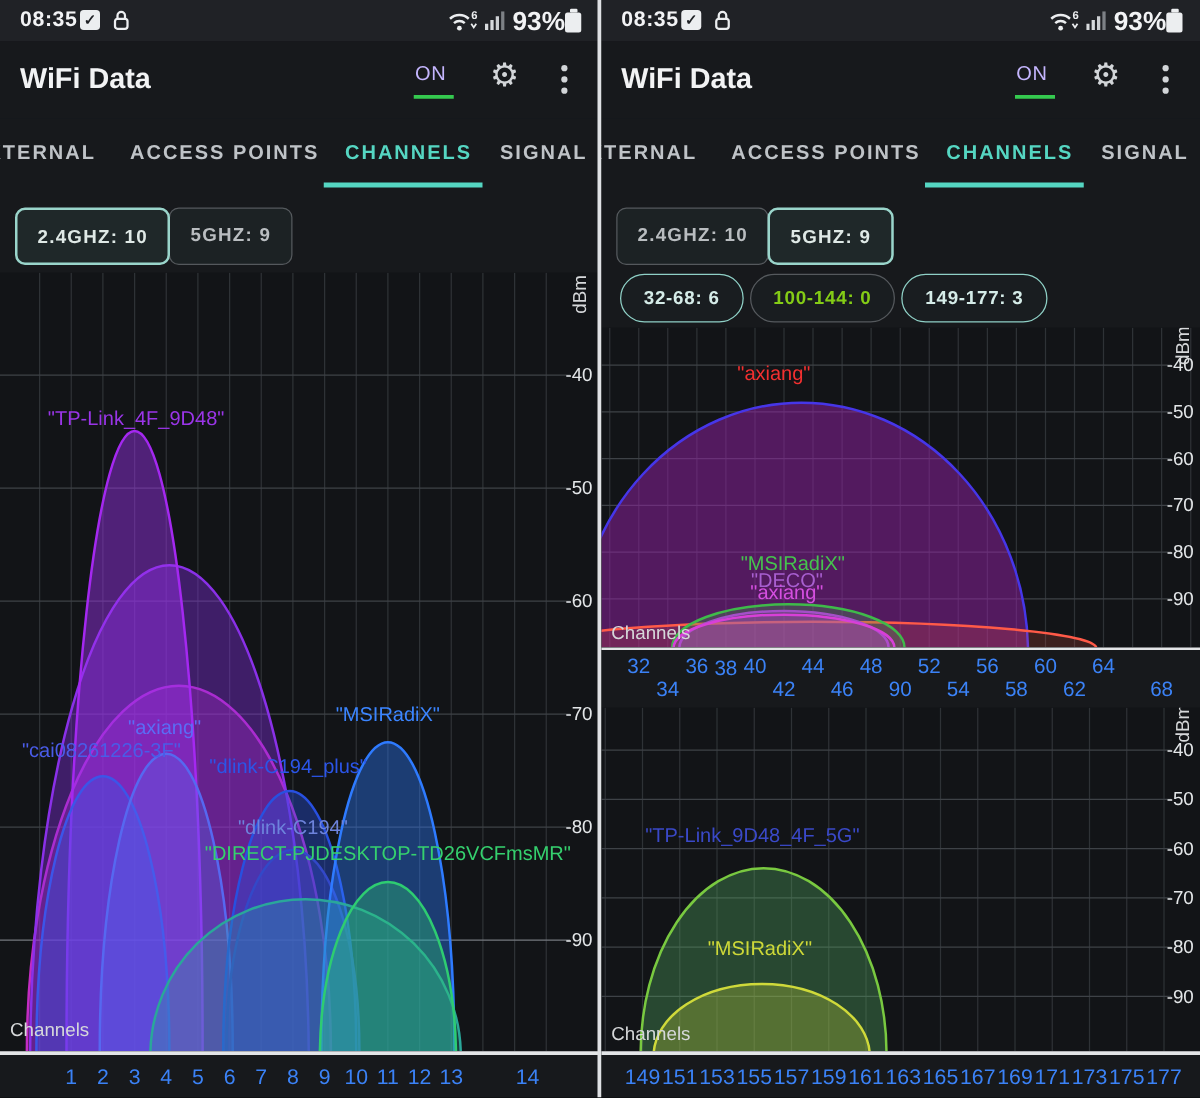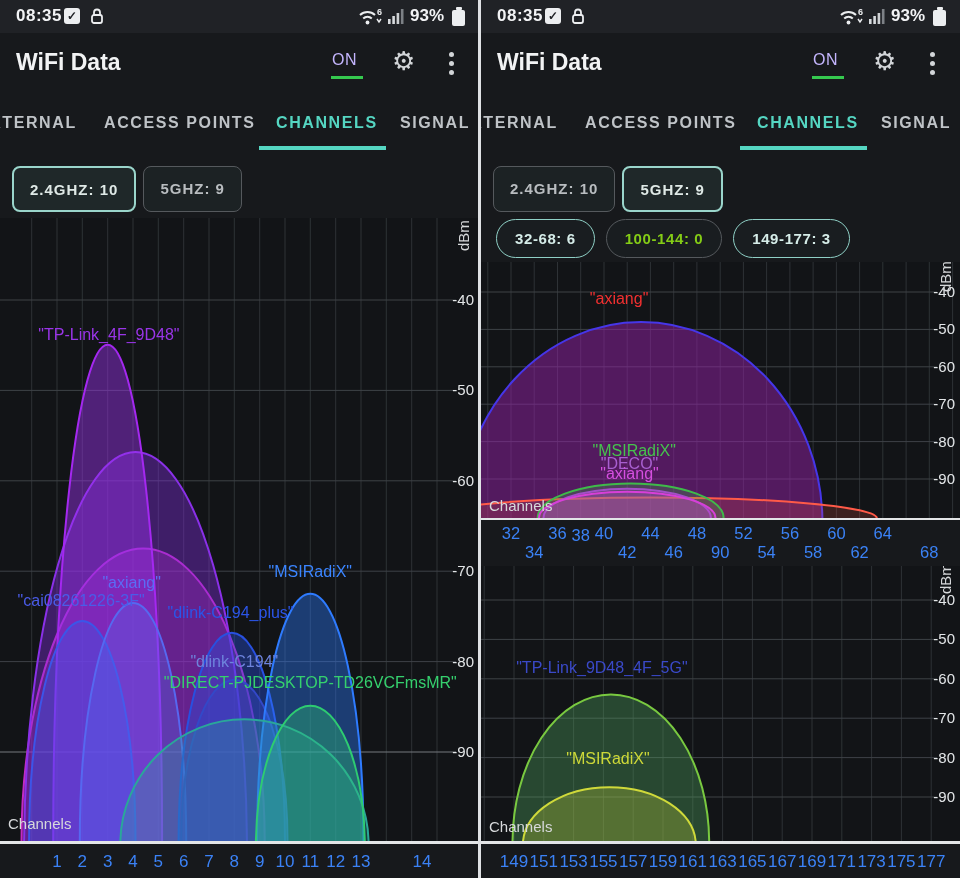--- a/index.html
+++ b/index.html
@@ -9,46 +9,46 @@
   .divider{position:absolute;left:478px;top:0;width:3px;height:878px;background:#dfe1e4;z-index:50;}
 
   
   .status-bar{position:absolute;left:0;top:0;width:480px;height:33px;background:#202226;color:#f2f3f5;}
   .sb-time{position:absolute;left:16px;top:6px;font-size:17px;font-weight:bold;letter-spacing:.5px;}
   .sb-check{position:absolute;left:64px;top:8px;width:16px;height:16px;background:#eceef0;border-radius:3px;
             color:#202226;font-size:12px;font-weight:bold;text-align:center;line-height:16px;}
   .sb-lock{position:absolute;left:90px;top:7px;}
   .sb-wifi{position:absolute;left:358px;top:7px;}
   .sb-bars{position:absolute;left:388px;top:9px;}
-  .sb-pct{position:absolute;left:410px;top:6px;font-size:17px;font-weight:bold;}
+  .sb-pct{position:absolute;left:410px;top:6px;font-size:21px;font-weight:bold;}
   .sb-batt{position:absolute;left:452px;top:10px;width:13px;height:16px;background:#eceef0;border-radius:2px;}
   .sb-batt::before{content:"";position:absolute;left:3.5px;top:-3px;width:6px;height:3px;background:#eceef0;border-radius:1px;}
 
   
   .app-bar{position:absolute;left:0;top:33px;width:480px;height:62px;background:#17191c;}
   .app-title{position:absolute;left:16px;top:16px;font-size:23px;font-weight:bold;color:#f2f3f4;}
   .on-toggle{position:absolute;left:332px;top:18px;font-size:16px;font-weight:normal;color:#c4b5fd;letter-spacing:.5px;}
   .on-underline{position:absolute;left:331px;top:43px;width:32px;height:3px;background:#35c94f;}
   .gear{position:absolute;left:392px;top:13px;font-size:26px;color:#d2d5d8;font-family:"DejaVu Sans",sans-serif;}
   .dots{position:absolute;left:449px;top:19px;width:5px;}
   .dots i{display:block;width:5px;height:5px;border-radius:50%;background:#d2d5d8;margin-bottom:4px;}
 
   
   .tab-bar{position:absolute;left:0;top:95px;width:480px;height:57px;background:#17191c;}
   .tab{position:absolute;top:19px;font-size:16px;font-weight:bold;letter-spacing:1.6px;color:#bfc3c7;white-space:nowrap;}
   .tab.active{color:#55d6c2;}
   .tab-underline{position:absolute;left:259px;top:51px;width:127px;height:4px;background:#55d6c2;}
 
   
-  .chip-row{position:absolute;left:12px;top:166px;height:46px;display:flex;gap:8px;}
+  .chip-row{position:absolute;left:12px;top:166px;height:46px;display:flex;}
   .chip{box-sizing:border-box;height:46px;padding:0 16px;background:rgba(32,40,41,.6);border:1px solid #55595d;
         color:#b9bdc0;font-size:15px;font-weight:bold;letter-spacing:1px;line-height:44px;border-radius:8px;white-space:nowrap;}
   .chip.sel{border:2px solid #9ad5cb;color:#dfe9e6;background:#1f2829;position:relative;z-index:2;}
   .chip+.chip{margin-left:-1px;}
-  .pill-row{position:absolute;left:15px;top:219px;height:39px;display:flex;gap:11px;}
+  .pill-row{position:absolute;left:15px;top:219px;height:39px;display:flex;gap:5px;}
   .pill{box-sizing:border-box;height:39px;padding:0 18px;border:1px solid #55595d;border-radius:20px;
         color:#84cc16;font-size:15px;font-weight:bold;letter-spacing:.6px;line-height:37px;background:rgba(28,34,35,.5);white-space:nowrap;}
   .pill.sel{border:1.5px solid #8fd0c6;color:#d5ece8;}
 
   
   .chart{position:absolute;left:0;width:480px;background:#121417;overflow:hidden;}
   .chart svg{display:block;}
   .chart text.tick{font-family:"Liberation Sans",sans-serif;font-size:15px;fill:#e3e6e8;}
   .chart text.axis{font-family:"Liberation Sans",sans-serif;font-size:15px;fill:#d6d8da;}
   .chart text.ssid{font-family:"Liberation Sans",sans-serif;font-size:16px;font-weight:500;}

